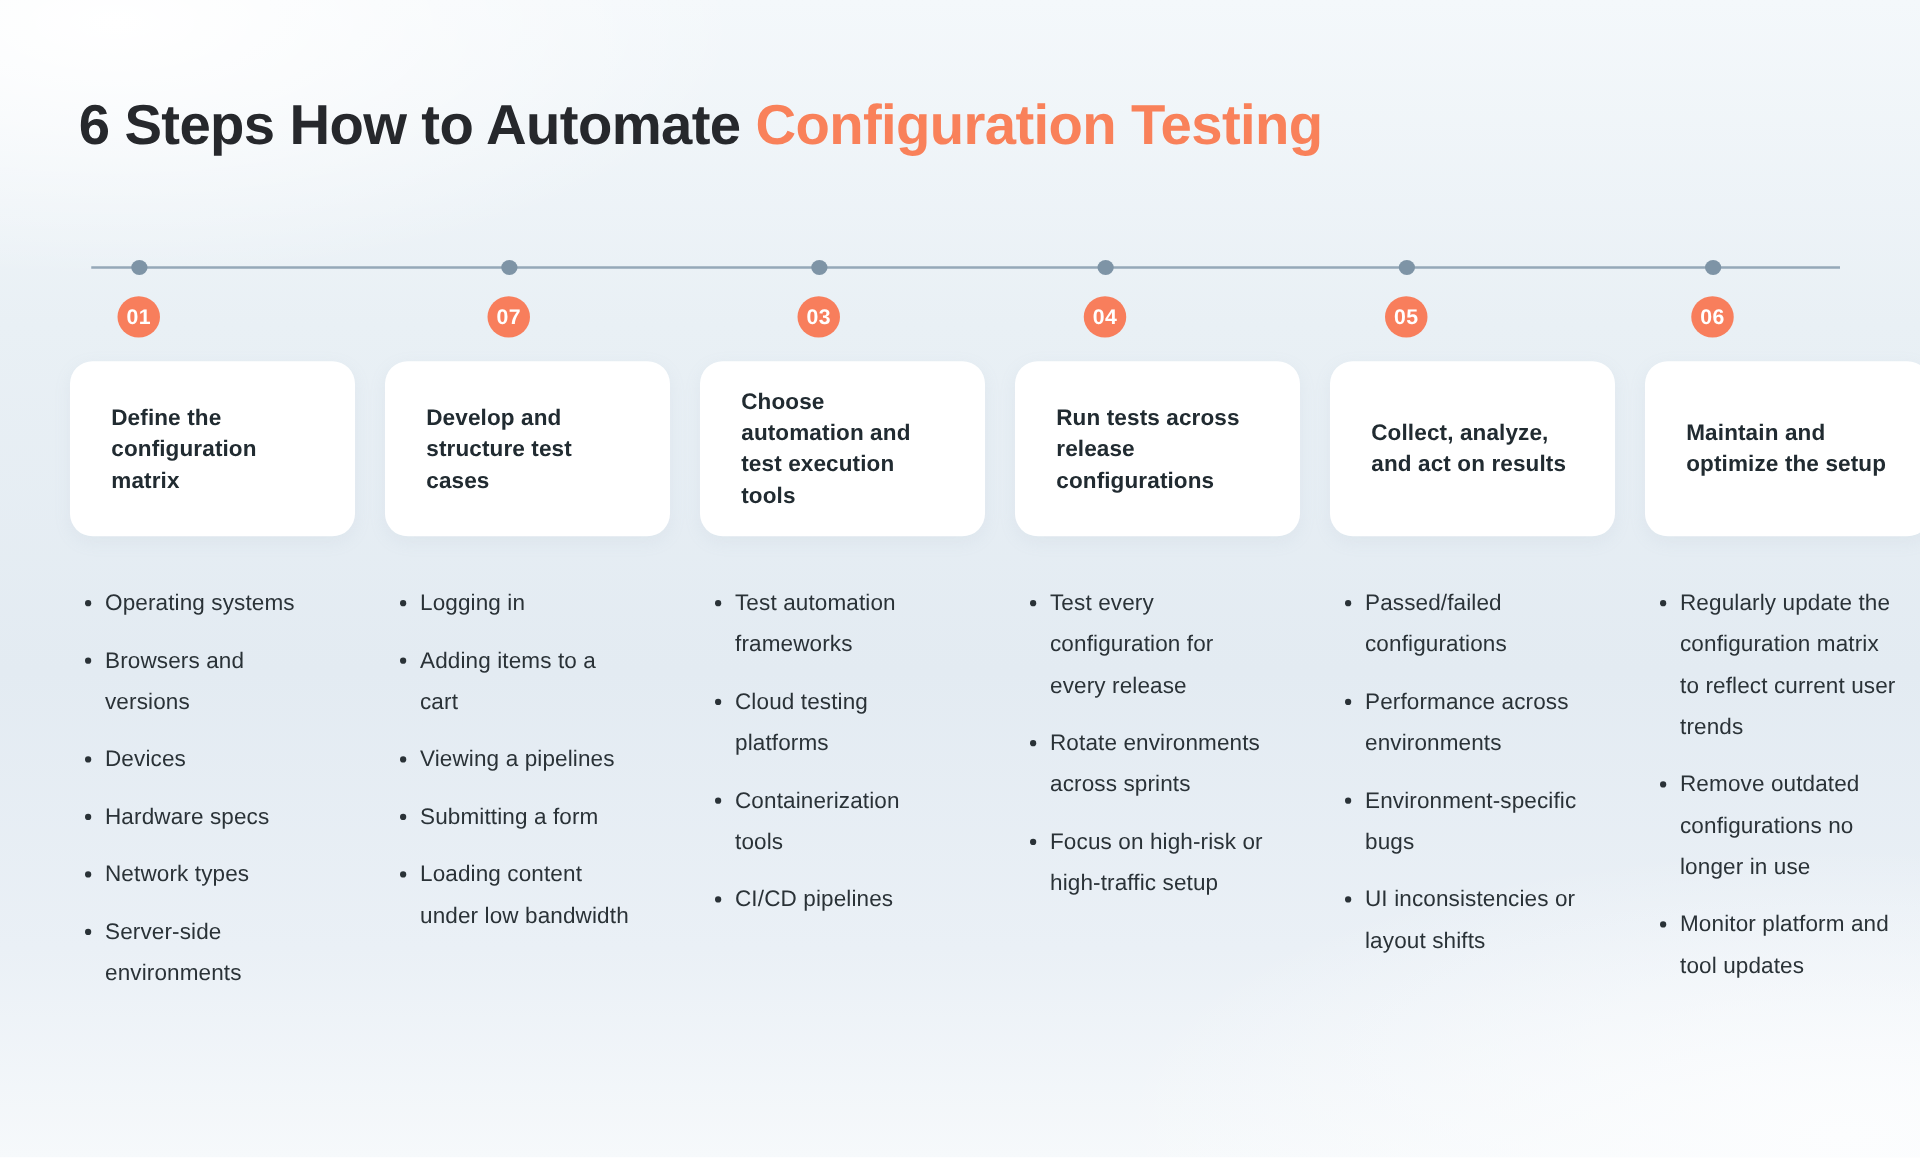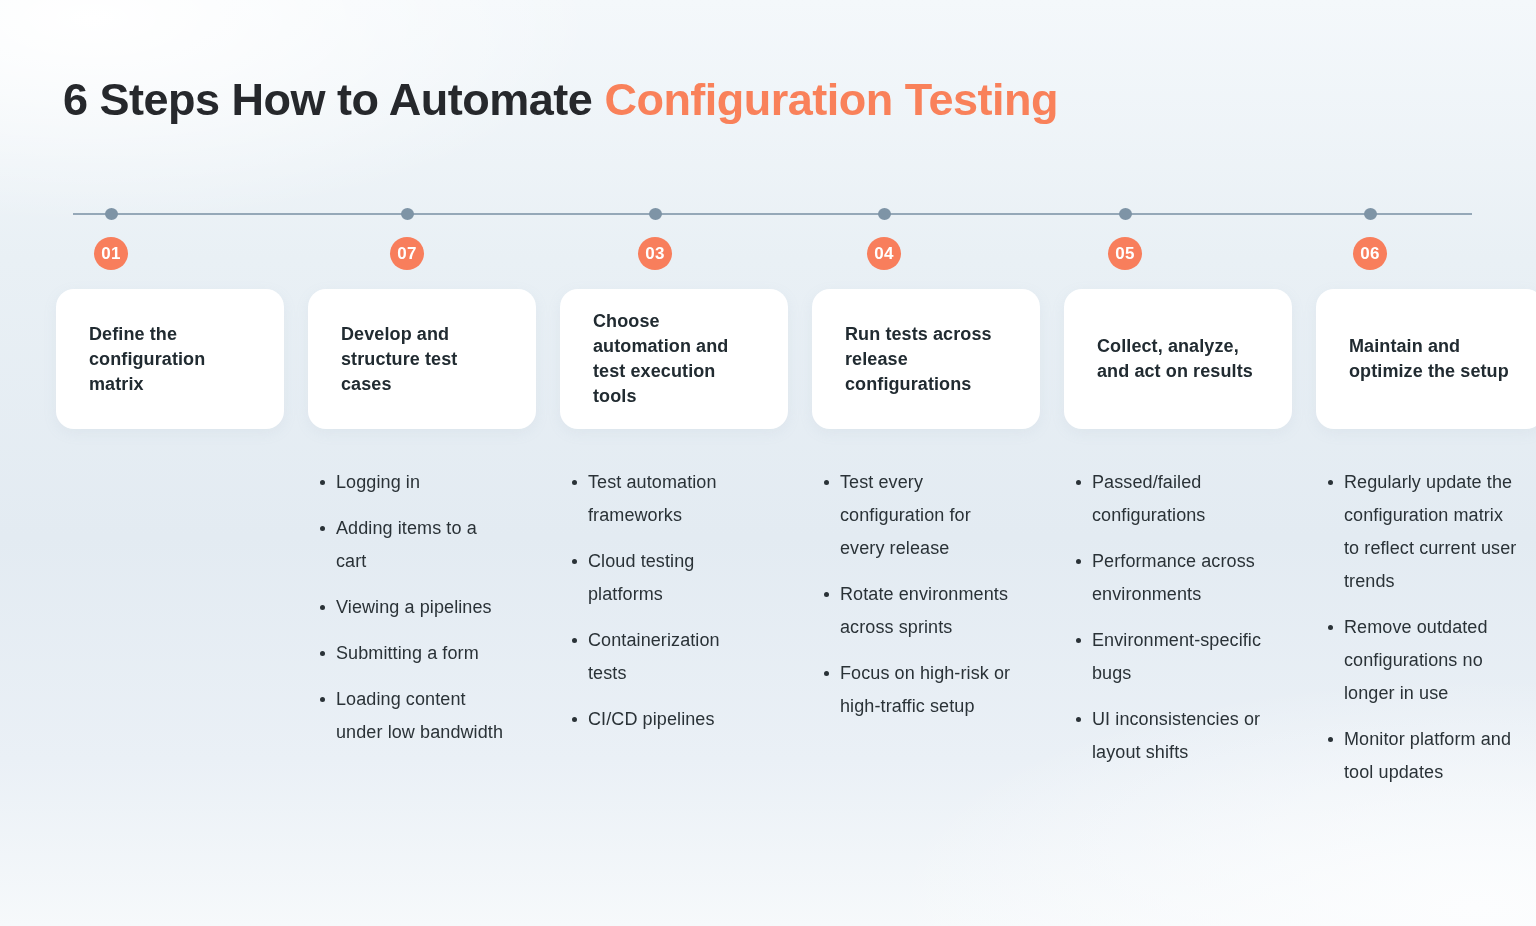--- a/index.html
+++ b/index.html
@@ -157,20 +157,28 @@
     <div class="tl-dot"></div>
     <div class="step-badge">06</div>
   </div>
 
   <div class="columns">
 
     <div class="col">
       <div class="step-card">
         <h3>Define the configuration matrix</h3>
       </div>
+      <ul class="bullets">
+        <li>Operating systems</li>
+        <li>Browsers and versions</li>
+        <li>Devices</li>
+        <li>Hardware specs</li>
+        <li>Network types</li>
+        <li>Server-side environments</li>
+      </ul>
     </div>
 
     <div class="col">
       <div class="step-card">
         <h3>Develop and structure test cases</h3>
       </div>
       <ul class="bullets">
         <li>Logging in</li>
         <li>Adding items to a cart</li>
         <li>Viewing a pipelines</li>
@@ -179,21 +187,21 @@
       </ul>
     </div>
 
     <div class="col">
       <div class="step-card">
         <h3>Choose automation and test execution tools</h3>
       </div>
       <ul class="bullets">
         <li>Test automation frameworks</li>
         <li>Cloud testing platforms</li>
-        <li>Containerization tests</li>
+        <li>Containerization tools</li>
         <li>CI/CD pipelines</li>
       </ul>
     </div>
 
     <div class="col">
       <div class="step-card">
         <h3>Run tests across release configurations</h3>
       </div>
       <ul class="bullets">
         <li>Test every configuration for every release</li>

